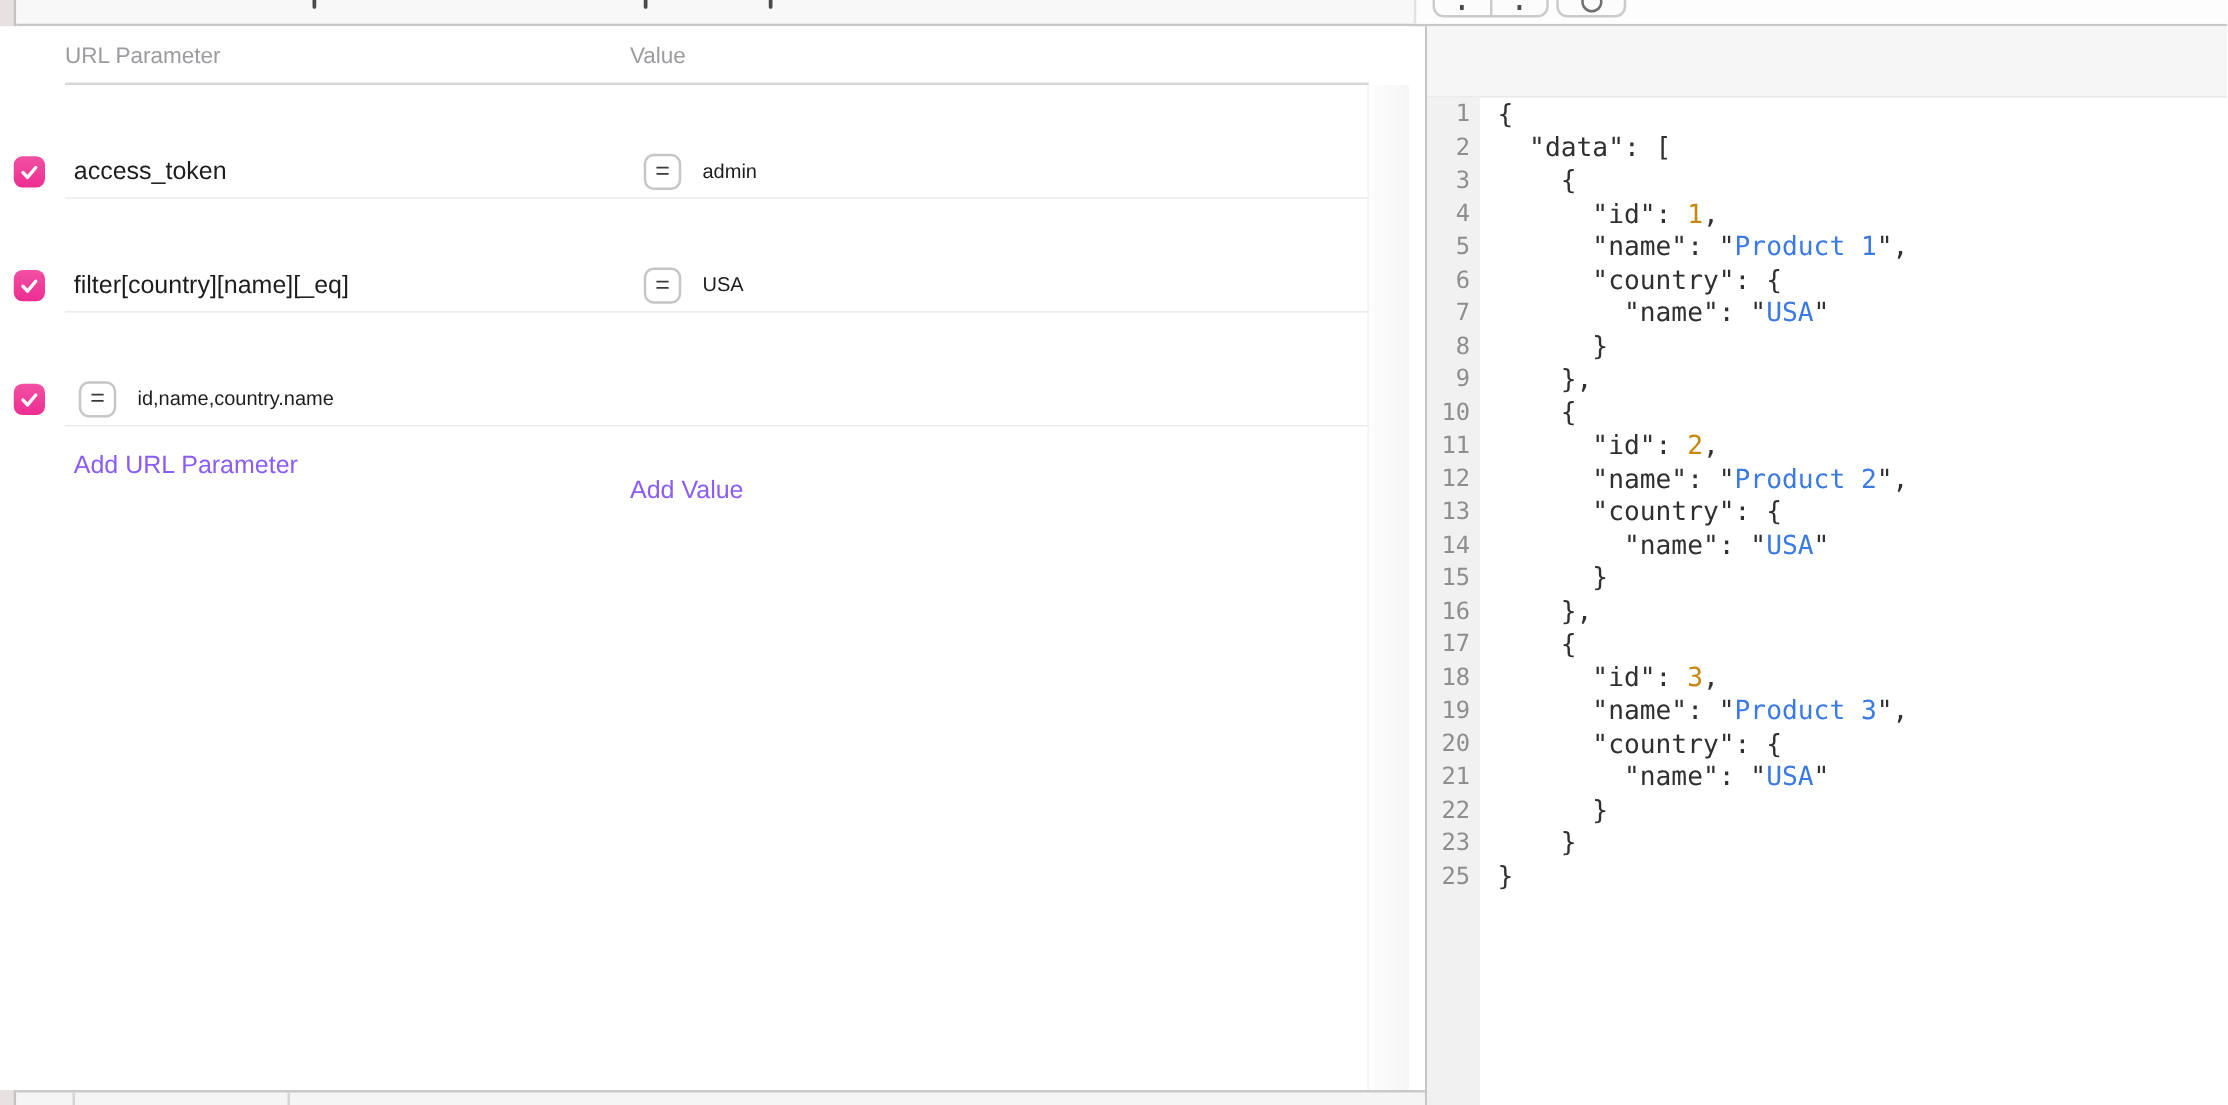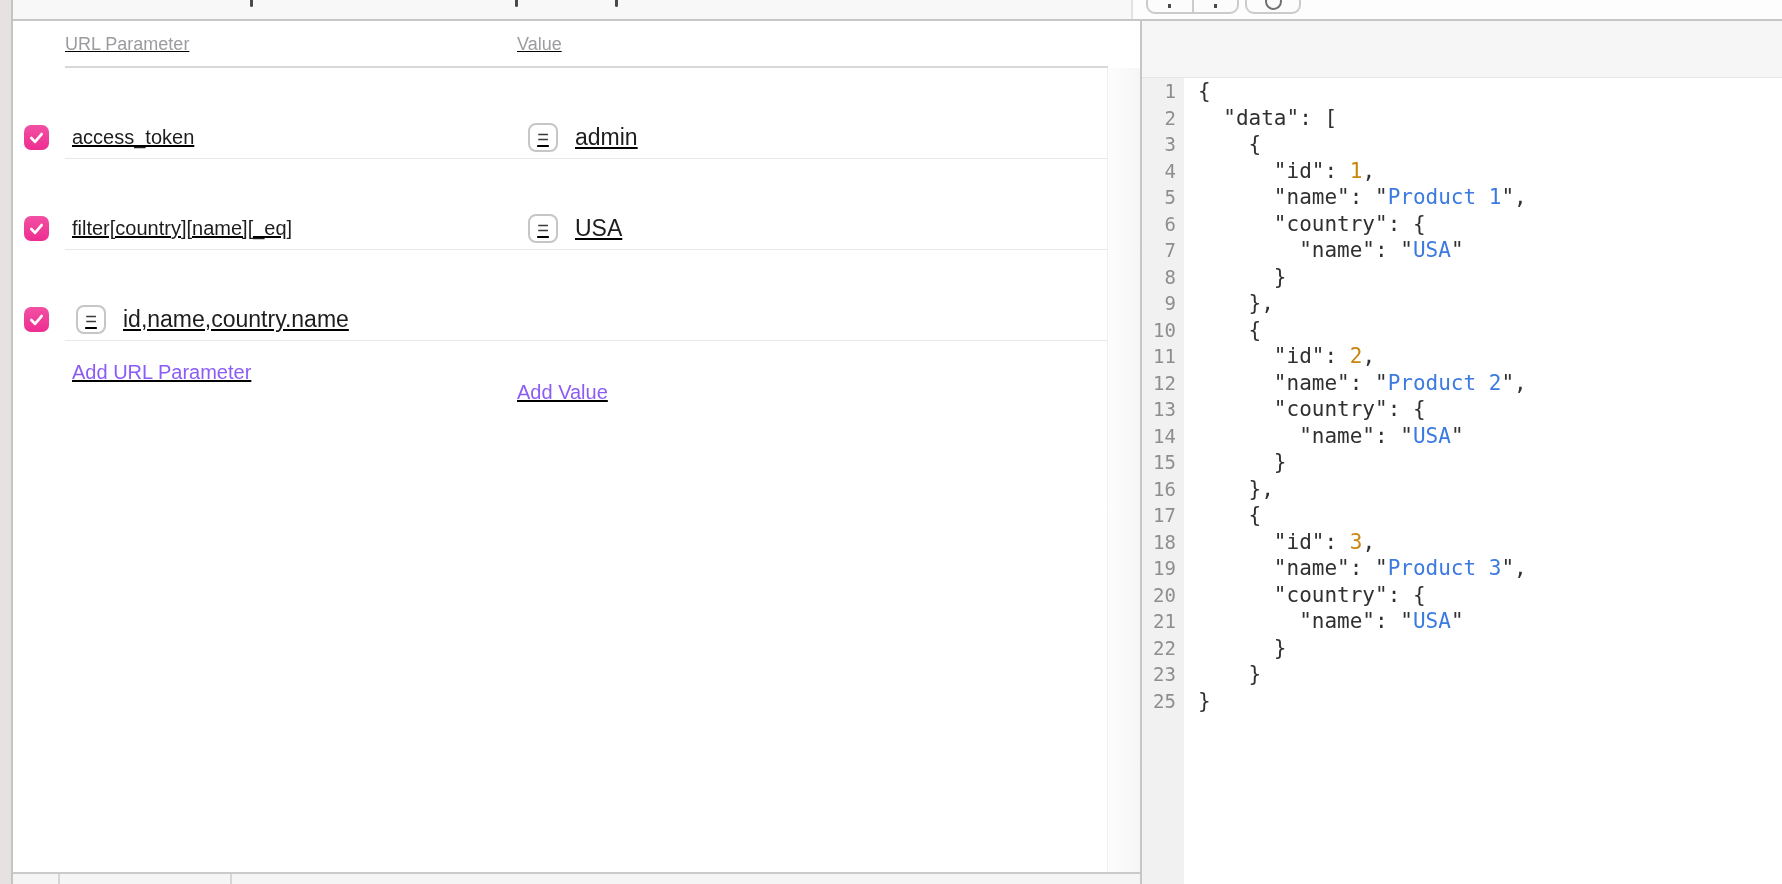--- a/index.html
+++ b/index.html
@@ -19,40 +19,40 @@
   .btn-group{position:absolute;left:1133px;top:-16px;width:89px;height:26px;background:#FCFCFC;
              border:2px solid #CBCBCB;border-radius:9px;}
   .btn-group .seg-div{position:absolute;left:44px;top:0;width:2px;height:26px;background:#CBCBCB;}
   .btn-group .dot{position:absolute;top:18px;width:3px;height:4px;background:#4A4A4A;}
   .btn-single{position:absolute;left:1232px;top:-16px;width:52px;height:26px;background:#FCFCFC;
               border:2px solid #CBCBCB;border-radius:9px;overflow:hidden;}
   .btn-single .arc{position:absolute;left:18px;top:7px;width:13px;height:13px;border:2px solid #707070;
                    border-radius:50%;}
 
   
-  .left-panel{position:absolute;left:13px;top:21px;width:1127px;height:851px;background:#ffffff;text-decoration:underline;}
+  .left-panel{position:absolute;left:0;top:21px;width:1127px;height:851px;background:#ffffff;}
   .lp-header{position:relative;height:47px;display:grid;grid-template-columns:52px 452px 1fr;
              align-items:center;}
   .lp-header::after{content:"";position:absolute;left:52px;right:32px;bottom:0;height:2px;background:#D8D8D8;}
   .col-h{color:#9B9BA0;font-size:18px;}
   .scroll-track{position:absolute;top:47px;right:0;bottom:0;width:32px;
                 background:linear-gradient(to right,#FDFDFD,#F6F6F6);border-left:1px solid #EFEFEF;}
 
   .prow{position:relative;height:43px;display:grid;grid-template-columns:52px 452px 1fr;align-items:center;margin-top:48px;}
   .prow::after{content:"";position:absolute;left:52px;right:32px;bottom:0;height:1.5px;background:#E8E8E8;}
   .cb-cell{display:flex;justify-content:flex-start;padding-left:11px;}
   .cb{width:25px;height:25px;border-radius:7px;background:linear-gradient(180deg,#F250A3,#EE2D91);
       display:flex;align-items:center;justify-content:center;}
   .cb svg{width:19px;height:19px;}
   .pname{font-size:20px;color:#1D1D1F;padding-left:7px;}
   .pval{display:flex;align-items:center;}
   .opbox{width:30px;height:29px;margin-left:11px;border:2px solid #C6C6C6;border-radius:8px;
          box-sizing:border-box;display:flex;align-items:center;justify-content:center;
          font-size:20px;color:#3A3A3A;background:#fff;}
-  .vtext{font-size:23px;color:#1D1D1F;margin-left:17px;}
+  .vtext{font-size:16px;color:#1D1D1F;margin-left:17px;}
 
   .addrow{position:relative;height:43px;display:grid;grid-template-columns:52px 452px 1fr;align-items:center;}
   .ph{font-size:20px;color:#8b5cf6;}
   .ph.p1{grid-column:2;padding-left:7px;}
   .ph.p2{grid-column:3;margin-top:40px;}
 
   
   .footer{position:absolute;left:13px;top:872px;width:1127px;height:12px;background:#F5F5F5;
           border-top:2px solid #CACACA;box-sizing:border-box;}
   .footer .fdiv{position:absolute;top:0;width:2px;height:12px;background:#D5D5D5;}

